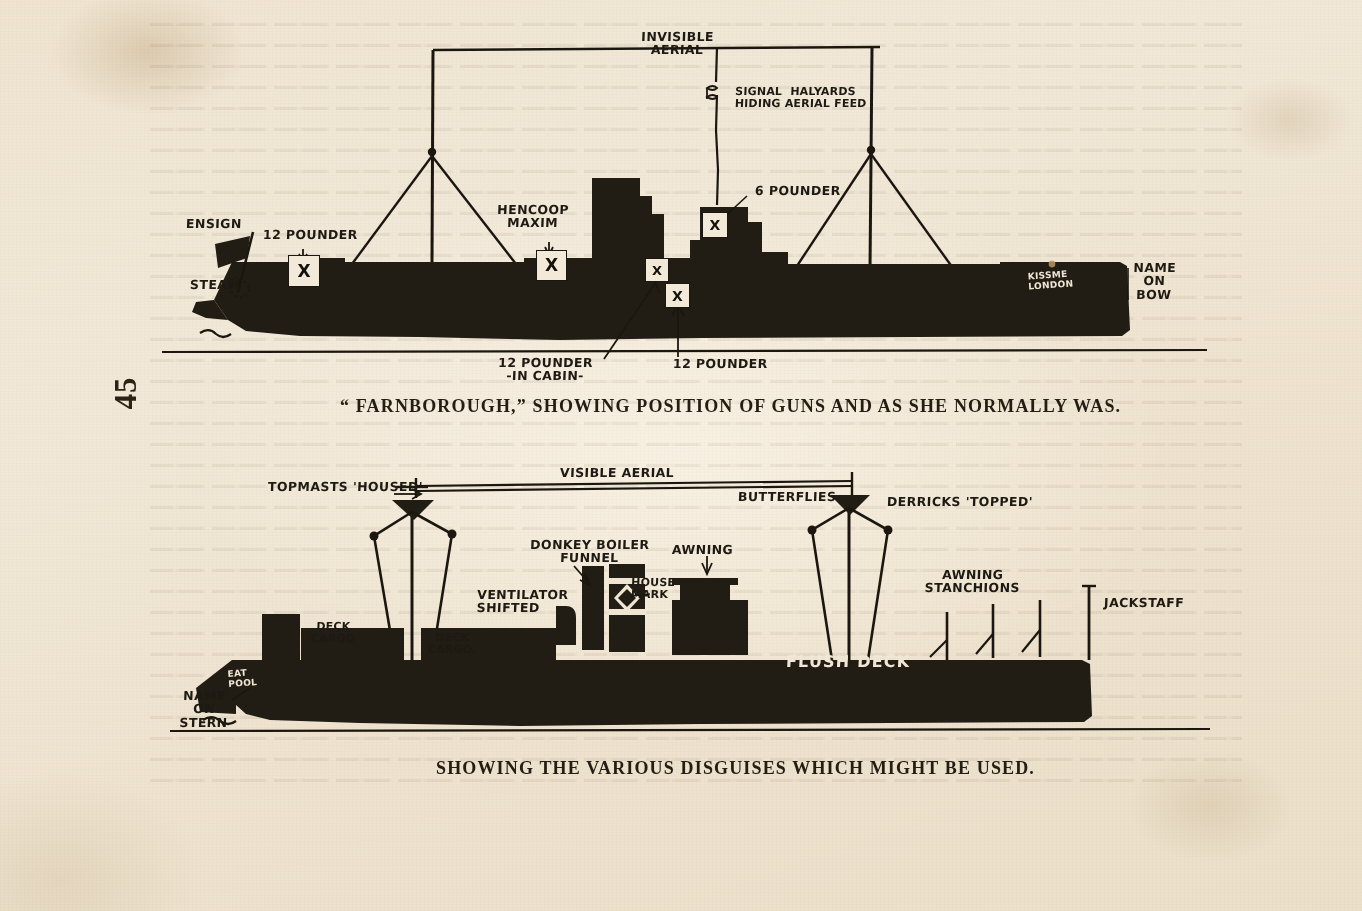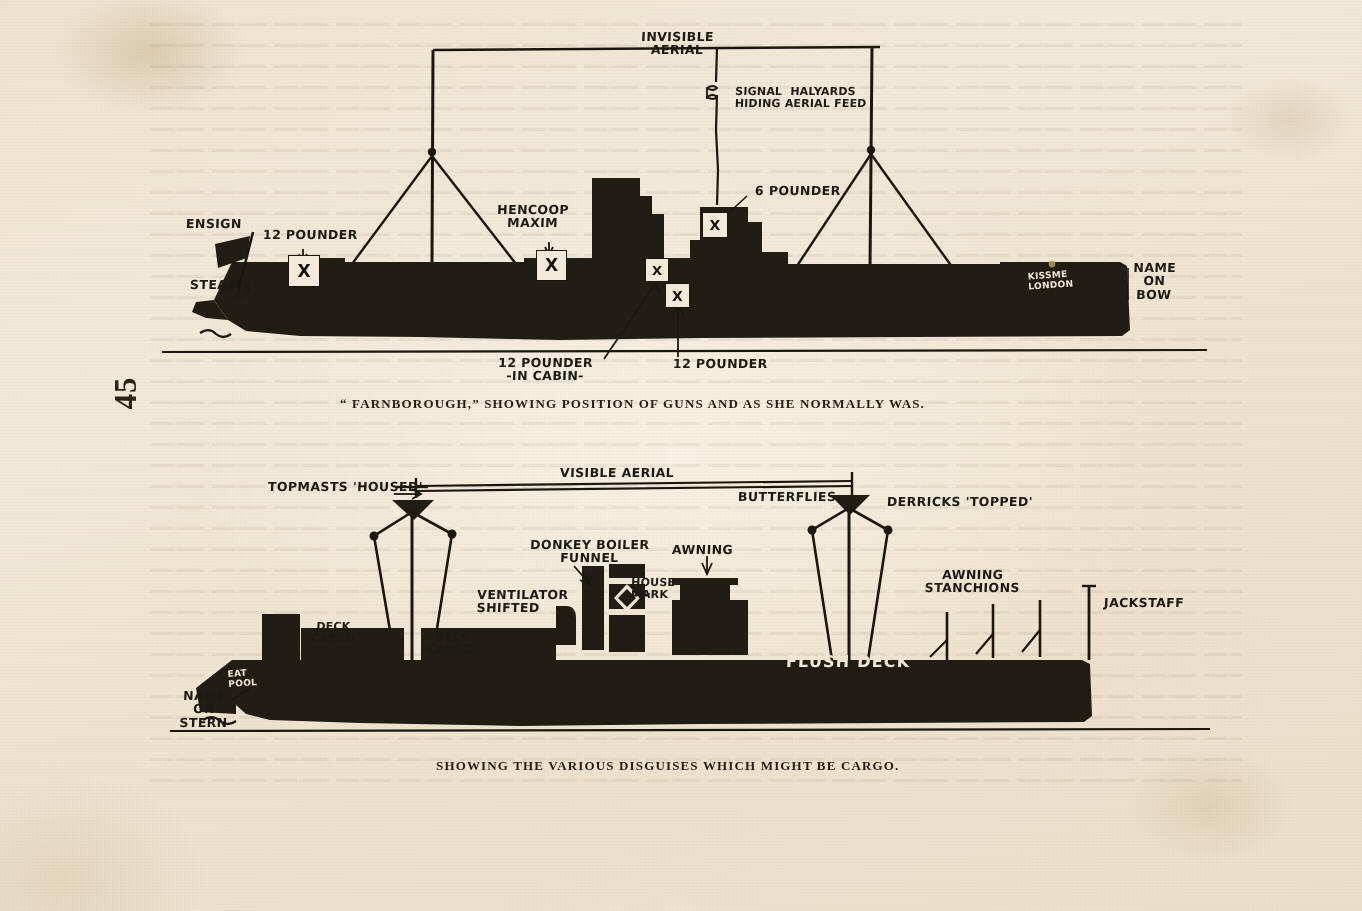--- a/index.html
+++ b/index.html
@@ -61,21 +61,21 @@
     transform-origin: center center;
     text-align: center;
     line-height: 46px;
   }
 
   
   .caption {
     position: absolute;
     color: #231d13;
     font-family: "Liberation Serif", serif;
-    font-size: 13px;
+    font-size: 18px;
     letter-spacing: 1.15px;
     white-space: nowrap;
     font-weight: 600;
   }
   #caption-top  { left: 340px; top: 396px; }
   #caption-bottom { left: 436px; top: 758px; }
 
   
   .hand {
     position: absolute;
@@ -351,15 +351,15 @@
 STANCHIONS</div>
   <div class="hand" style="left:1104px; top:596px;">JACKSTAFF</div>
   <div class="hand ctr" style="left:180px; top:689px;">NAME
 ON
 STERN</div>
 
   <div class="hullname" style="left:228px; top:668px;">EAT
 POOL</div>
   <div id="flush-deck-text">FLUSH DECK</div>
 
-  <div class="caption" id="caption-bottom">SHOWING THE VARIOUS DISGUISES WHICH MIGHT BE CARGO.</div>
+  <div class="caption" id="caption-bottom">SHOWING THE VARIOUS DISGUISES WHICH MIGHT BE USED.</div>
 
 </div>
 
 </body></html>

